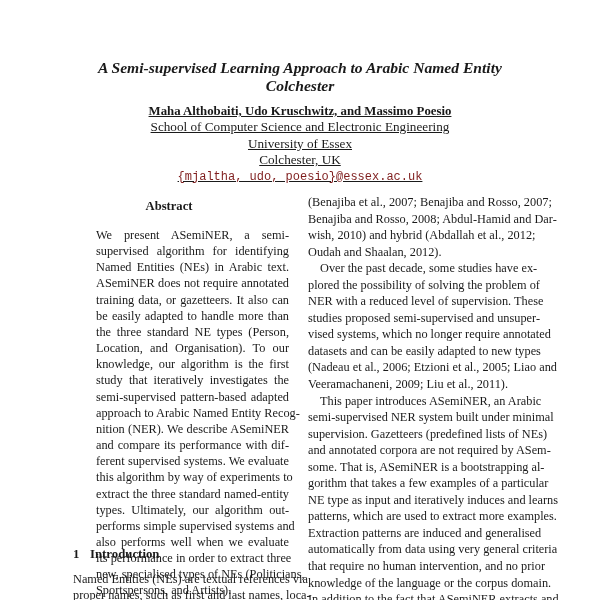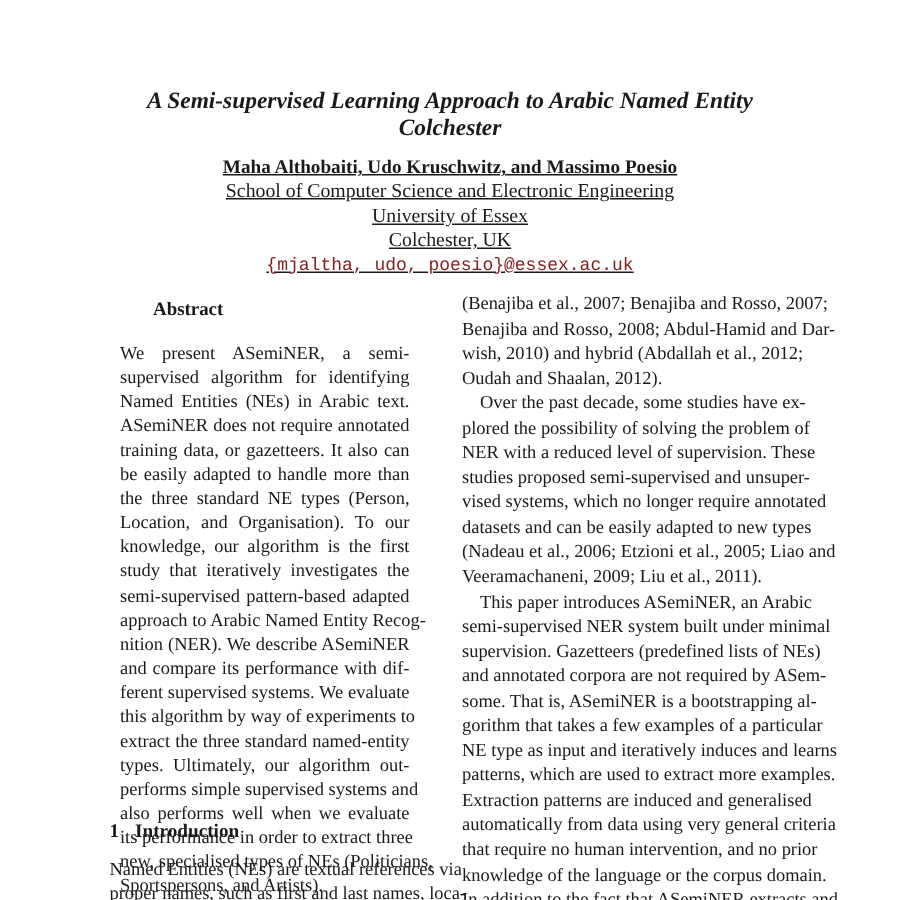--- a/index.html
+++ b/index.html
@@ -7,23 +7,23 @@
          font-family: "Liberation Serif", "DejaVu Serif", serif; color: #1a1a1a; }
   .page { position: absolute; left: 0; top: 0; width: 600px; height: 600px; overflow: hidden; }
 
   .title { position: absolute; left: 80px; top: 59px; width: 440px; text-align: center;
            font-weight: bold; font-size: 15.6px; line-height: 18px; font-style: italic; }
   .header-block { position: absolute; left: 80px; top: 103px; width: 440px; text-align: center;
                   font-size: 13.2px; line-height: 16.4px; text-decoration: underline; }
   .authors { font-weight: bold; font-size: 12.8px; }
   .email { font-family: "Liberation Mono", "DejaVu Sans Mono", monospace; font-size: 12px; color: #7f1d1d; }
 
-  .abstract-heading { position: absolute; left: 102px; top: 198px; width: 190px; 
+  .abstract-heading { position: absolute; left: 74px; top: 198px; width: 190px; text-align: center;
                       font-weight: bold; font-size: 12.6px; line-height: 16px; }
-  .abstract-body { position: absolute; left: 80px; top: 227px; width: 193px;
+  .abstract-body { position: absolute; left: 96px; top: 227px; width: 193px;
                    font-size: 12.3px; line-height: 16.15px; text-align: justify; }
   .abstract-body .ln { display: block; text-align: justify; text-align-last: justify; white-space: nowrap; }
   .abstract-body .ln.last { text-align-last: left; }
 
   .section-heading { position: absolute; left: 73px; top: 546px; font-weight: bold;
                      font-size: 12.8px; line-height: 16px; }
   .section-heading .num { display: inline-block; width: 17px; }
   .intro-body { position: absolute; left: 73px; top: 571px; width: 225px;
                 font-size: 12.3px; line-height: 16.2px; }
   .intro-body .ln, .right-col .ln { display: block; text-align: justify; text-align-last: justify; white-space: nowrap; }

